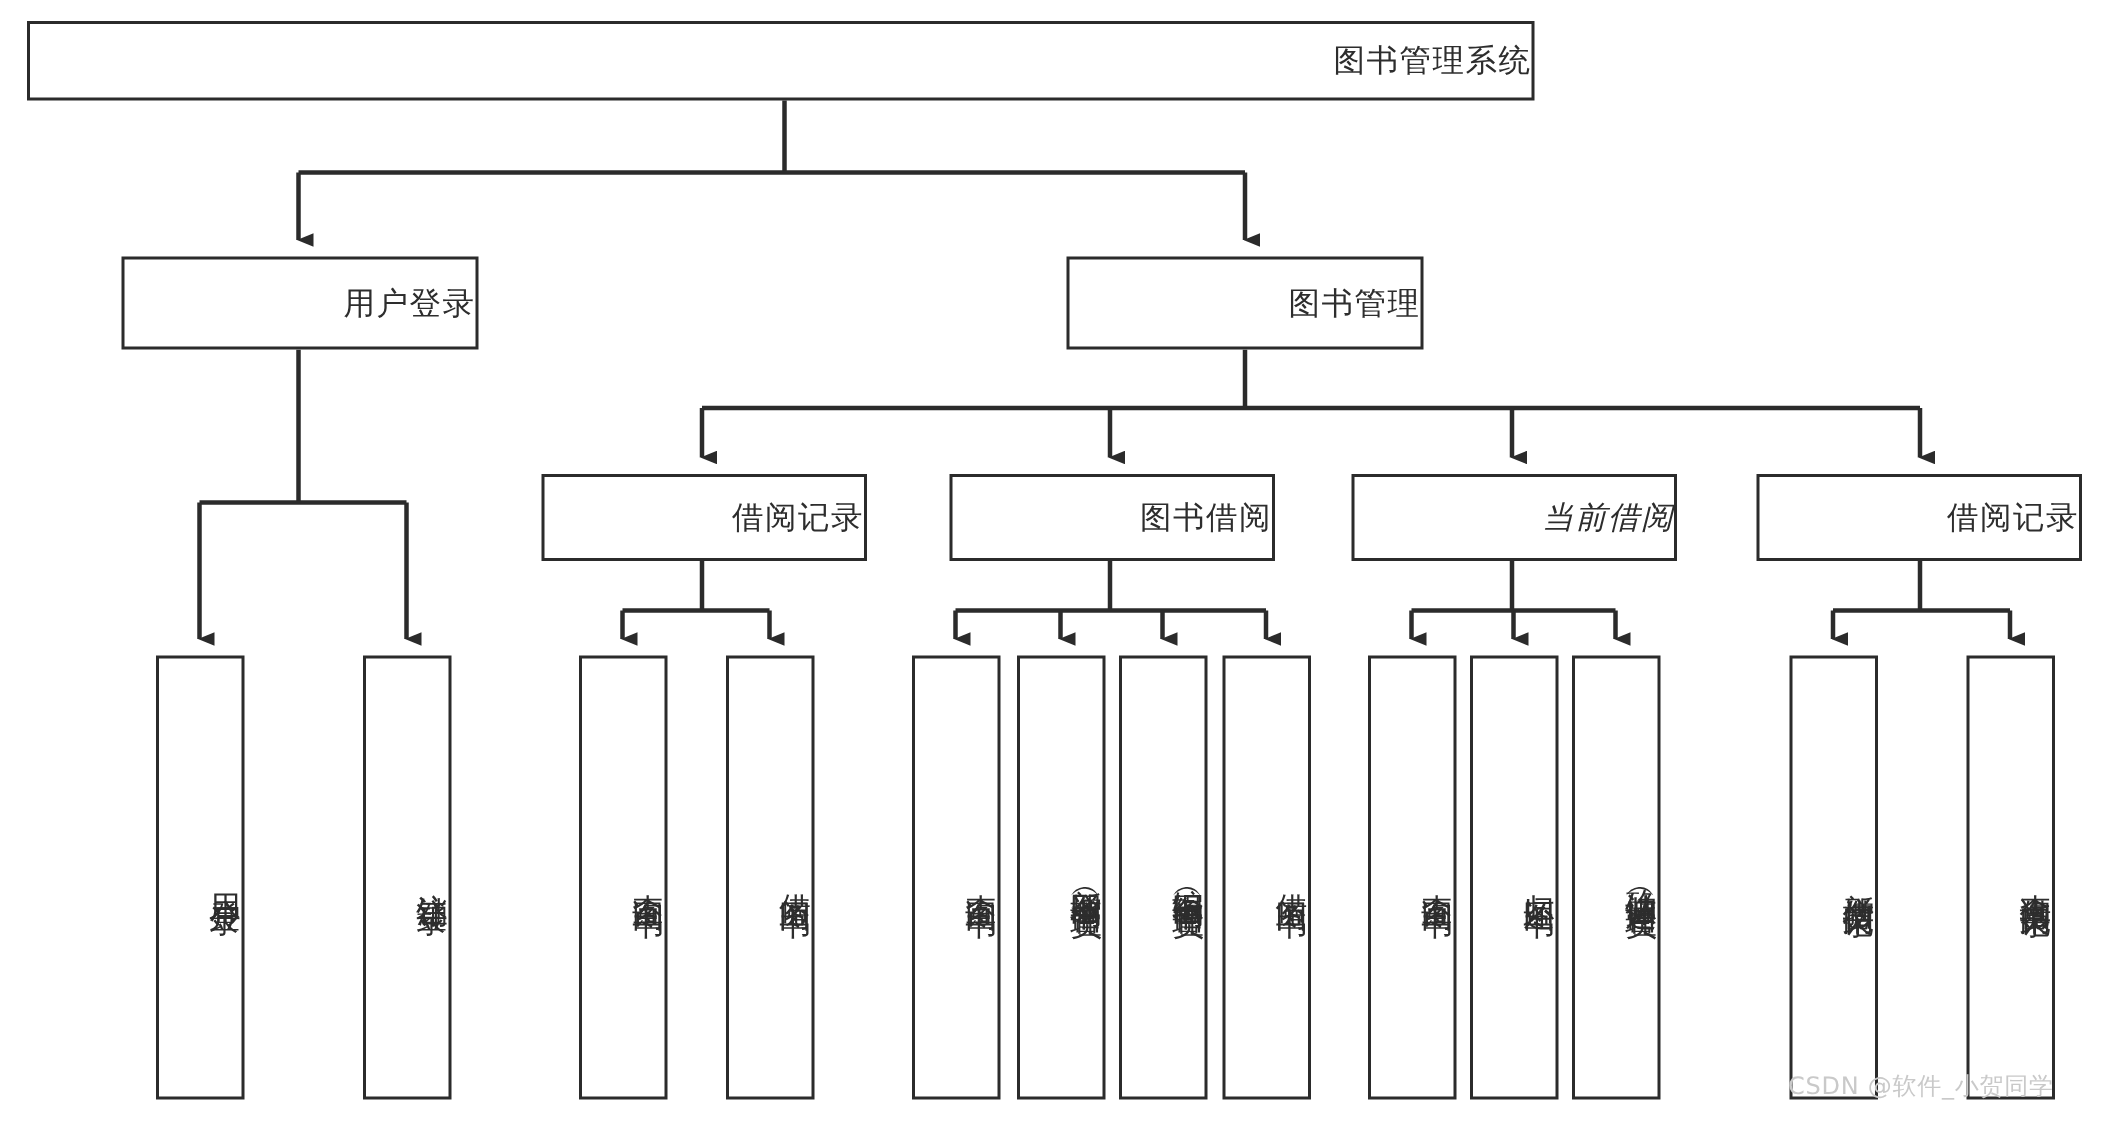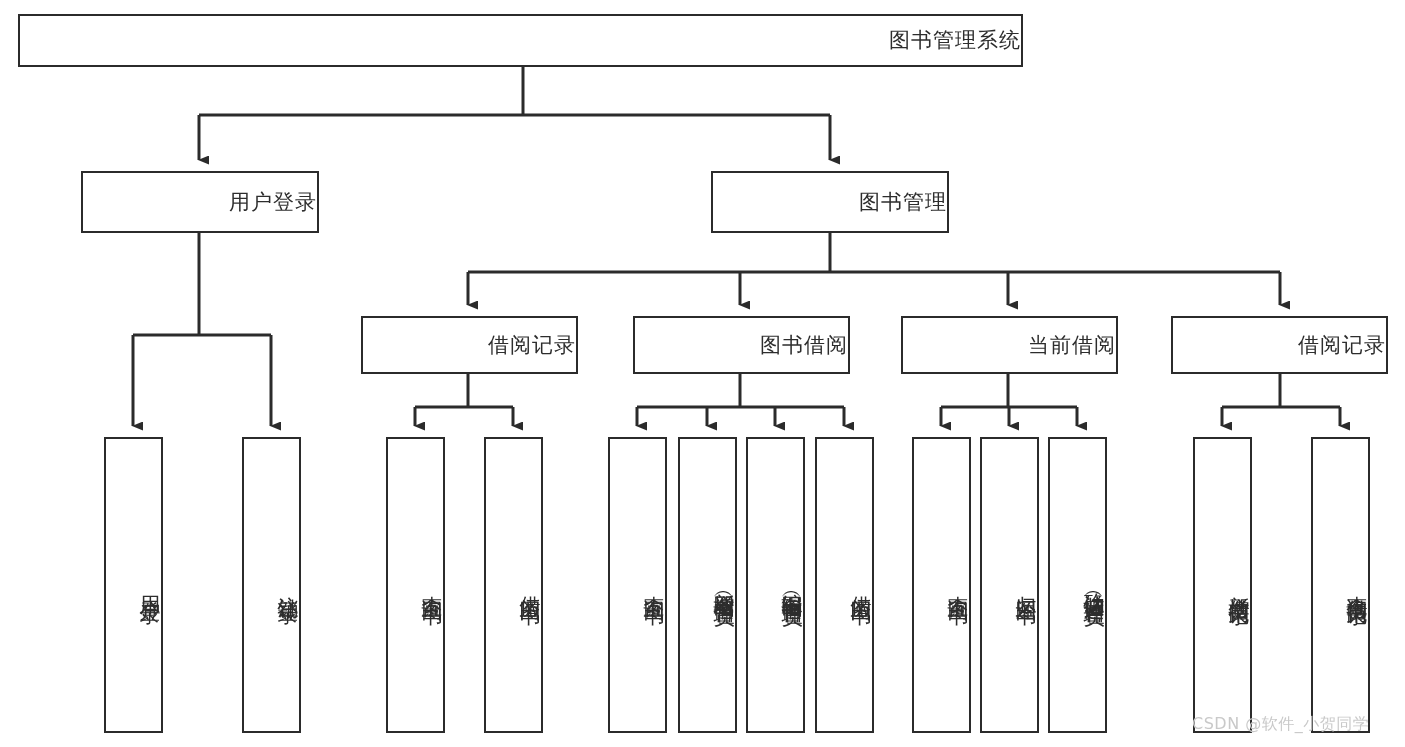--- a/index.html
+++ b/index.html
@@ -137,21 +137,21 @@
   <div class="node node-h" style="left:711px; top:171px; width:238px; height:62px;">
     <span class="label">图书管理</span>
   </div>
 
   <div class="node node-h" style="left:361px; top:316px; width:217px; height:58px;">
     <span class="label">借阅记录</span>
   </div>
   <div class="node node-h" style="left:633px; top:316px; width:217px; height:58px;">
     <span class="label">图书借阅</span>
   </div>
-  <div class="node node-h" style="left:901px; top:316px; width:217px; height:58px;">
+  <div class="node node-h" style="left:901px; top:316px; width:217px; height:58px;font-style:italic;">
     <span class="label">当前借阅</span>
   </div>
   <div class="node node-h" style="left:1171px; top:316px; width:217px; height:58px;padding-left:26px;">
     <span class="label">借阅记录</span>
   </div>
 
   <div class="node node-v" style="left:104px; top:437px; width:59px; height:296px;">
     <span class="label">用户登录</span>
   </div>
   <div class="node node-v" style="left:242px; top:437px; width:59px; height:296px;">

